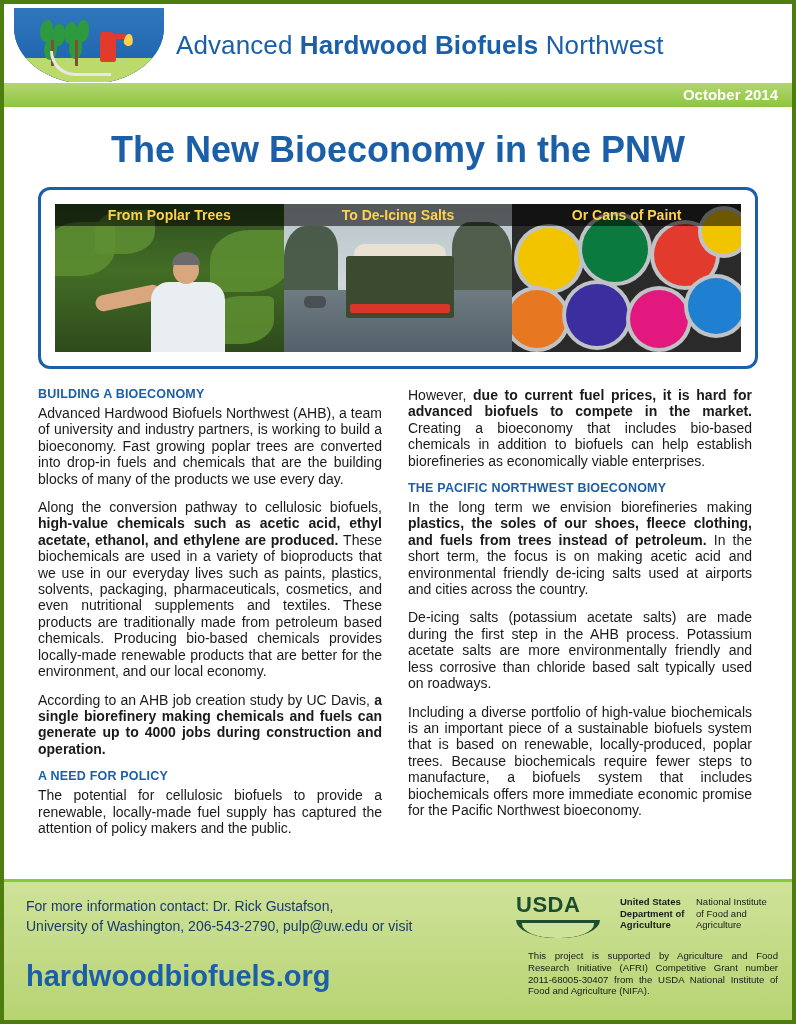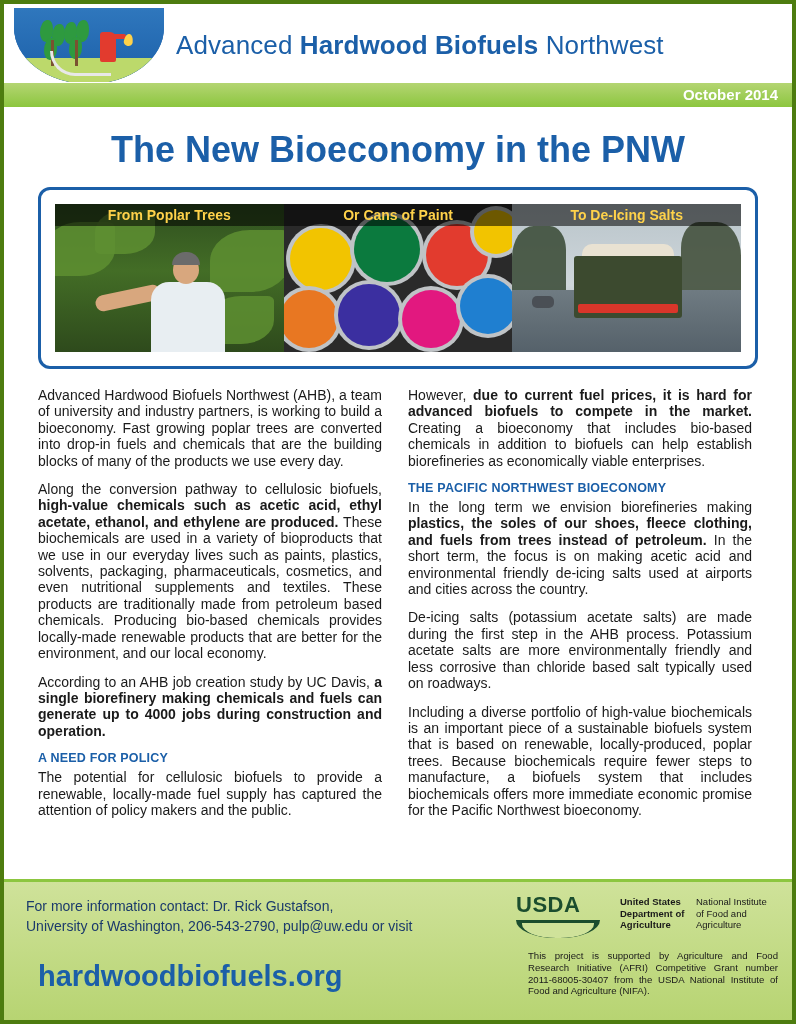--- a/index.html
+++ b/index.html
@@ -269,21 +269,21 @@
     width: 470px;
     color: #1b3a6b;
   }
   .contact-line {
     font-size: 14px;
     font-weight: normal;
     line-height: 20px;
   }
   .site {
     position: absolute;
-    left: 34px; top: 78px;
+    left: 22px; top: 78px;
     font-size: 29px;
     font-weight: bold;
     color: #1b5fa8;
   }
   .usda {
     position: absolute;
     left: 512px; top: 10px;
     width: 86px;
   }
   .usda .word {
@@ -380,48 +380,49 @@
       <div class="leafy" style="left:40px;top:6px;width:60px;height:44px;"></div>
       <div class="leafy" style="right:-6px;top:26px;width:80px;height:62px;"></div>
       <div class="leafy" style="right:10px;top:92px;width:66px;height:48px;"></div>
       <div class="man-arm"></div>
       <div class="man-shirt"></div>
       <div class="man-head"></div>
       <div class="man-hair"></div>
       <div class="cap">From Poplar Trees</div>
     </div>
 
+    <div class="photo p2">
+      <div class="tree-l"></div>
+      <div class="tree-r"></div>
+      <div class="road"></div>
+      <div class="car"></div>
+      <div class="truck-load"></div>
+      <div class="truck-body"></div>
+      <div class="truck-lights"></div>
+      <div class="cap">To De-Icing Salts</div>
+    </div>
+
     <div class="photo p3">
       <div class="can" style="left:6px;  top:24px; width:62px; height:62px; background:#f2c400;"></div>
       <div class="can" style="left:70px; top:12px; width:66px; height:66px; background:#0b7a3e;"></div>
       <div class="can" style="left:142px;top:20px; width:62px; height:62px; background:#e23b2e;"></div>
       <div class="can" style="left:-4px; top:86px; width:58px; height:58px; background:#e87722;"></div>
       <div class="can" style="left:54px; top:80px; width:62px; height:62px; background:#3b2fa0;"></div>
       <div class="can" style="left:118px;top:86px; width:58px; height:58px; background:#e2187f;"></div>
       <div class="can" style="left:176px;top:74px; width:56px; height:56px; background:#1f7fd0;"></div>
       <div class="can" style="left:190px;top:6px;  width:44px; height:44px; background:#f2c400;"></div>
       <div class="cap">Or Cans of Paint</div>
     </div>
 
-    <div class="photo p2">
-      <div class="tree-l"></div>
-      <div class="tree-r"></div>
-      <div class="road"></div>
-      <div class="car"></div>
-      <div class="truck-load"></div>
-      <div class="truck-body"></div>
-      <div class="truck-lights"></div>
-      <div class="cap">To De-Icing Salts</div>
-    </div>
-
   </div>
 
   <div class="columns">
 
     <div class="col">
+      <h3 class="sec">BUILDING A BIOECONOMY</h3>
       <p class="body">Advanced Hardwood Biofuels Northwest (AHB), a team of university and industry partners, is working to build a bioeconomy. Fast growing poplar trees are  converted into drop-in fuels and chemicals that are the building blocks of many of the products we use every day.</p>
       <p class="body">
         <span>Along the conversion pathway to cellulosic biofuels, </span><b>high-value chemicals such as acetic acid, ethyl acetate, ethanol, and ethylene are produced.</b><span>  These biochemicals are used in a variety of bioproducts that we use in our everyday lives such as paints, plastics, solvents, packaging, pharmaceuticals, cosmetics, and even nutritional supplements and textiles. These products are traditionally made from petroleum based chemicals. Producing bio-based chemicals provides locally-made renewable products that are better for the environment, and our local economy.</span>
       </p>
       <p class="body">
         <span>According to an AHB job creation study by UC Davis, </span><b>a single biorefinery making chemicals and fuels can generate up to 4000 jobs during construction and operation.</b>
       </p>
       <h3 class="sec sec-gap">A NEED FOR POLICY</h3>
       <p class="body">The potential for cellulosic biofuels to provide a renewable, locally-made fuel supply has captured the attention of policy makers and the public.</p>
     </div>

